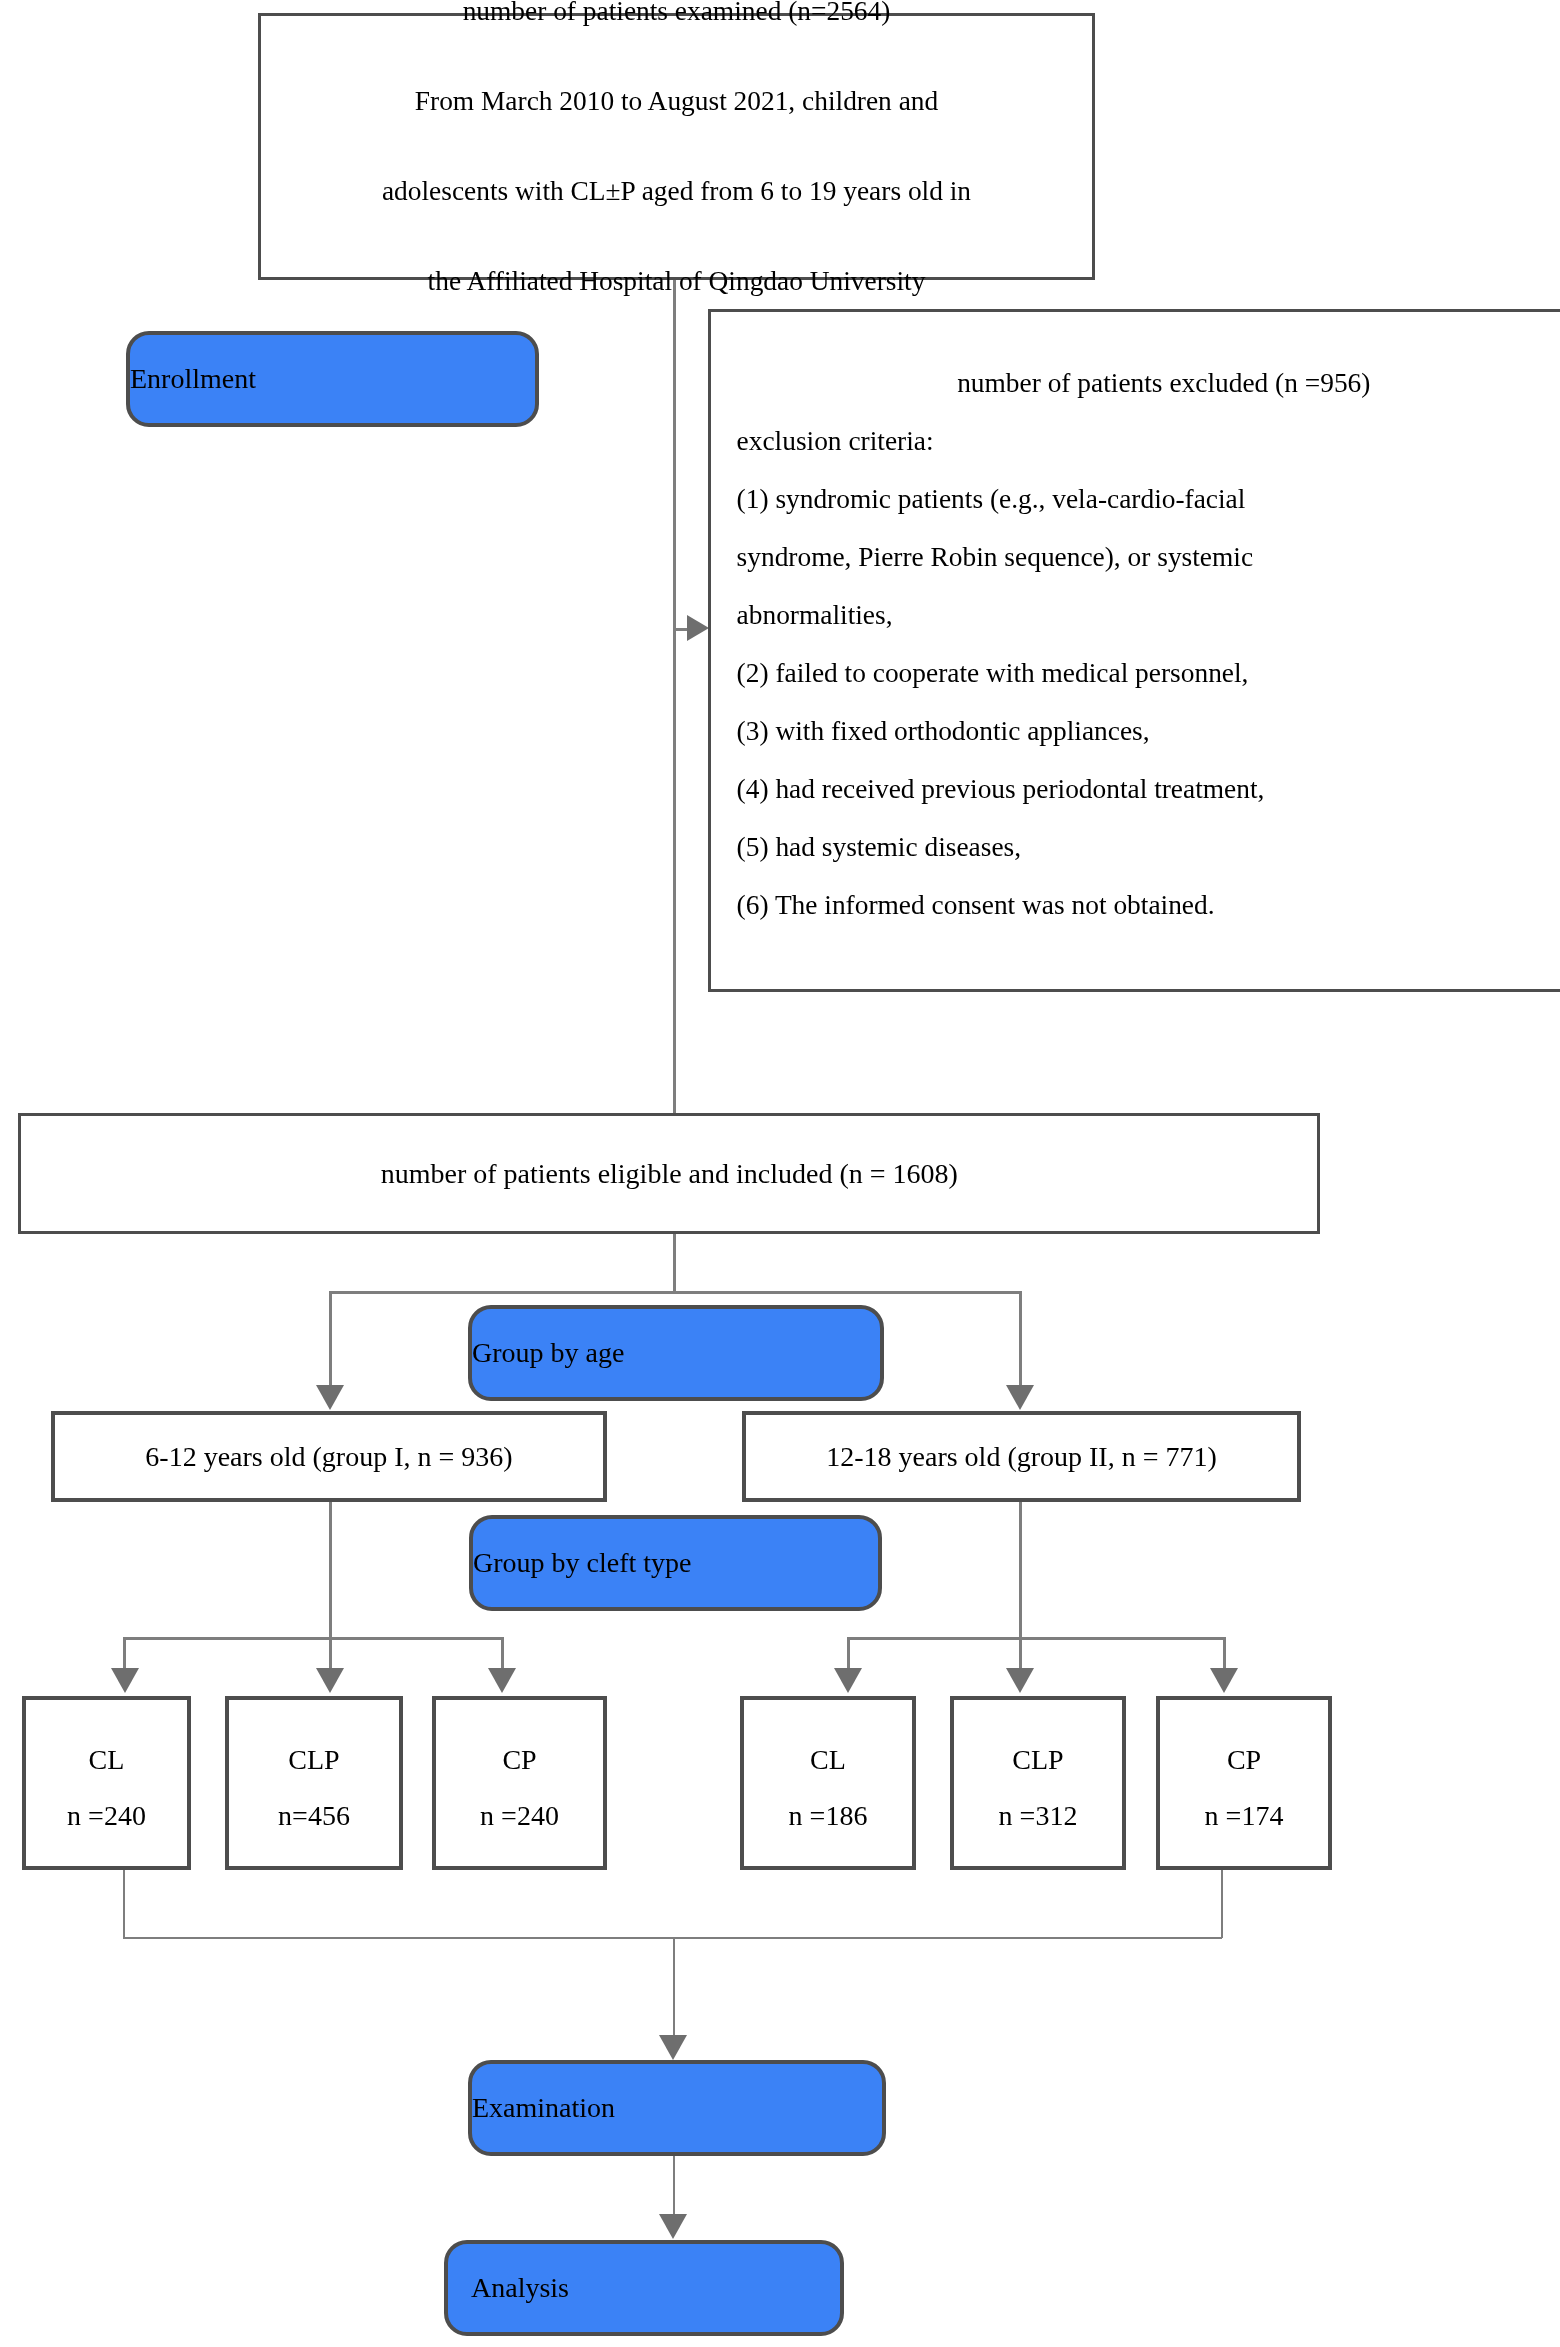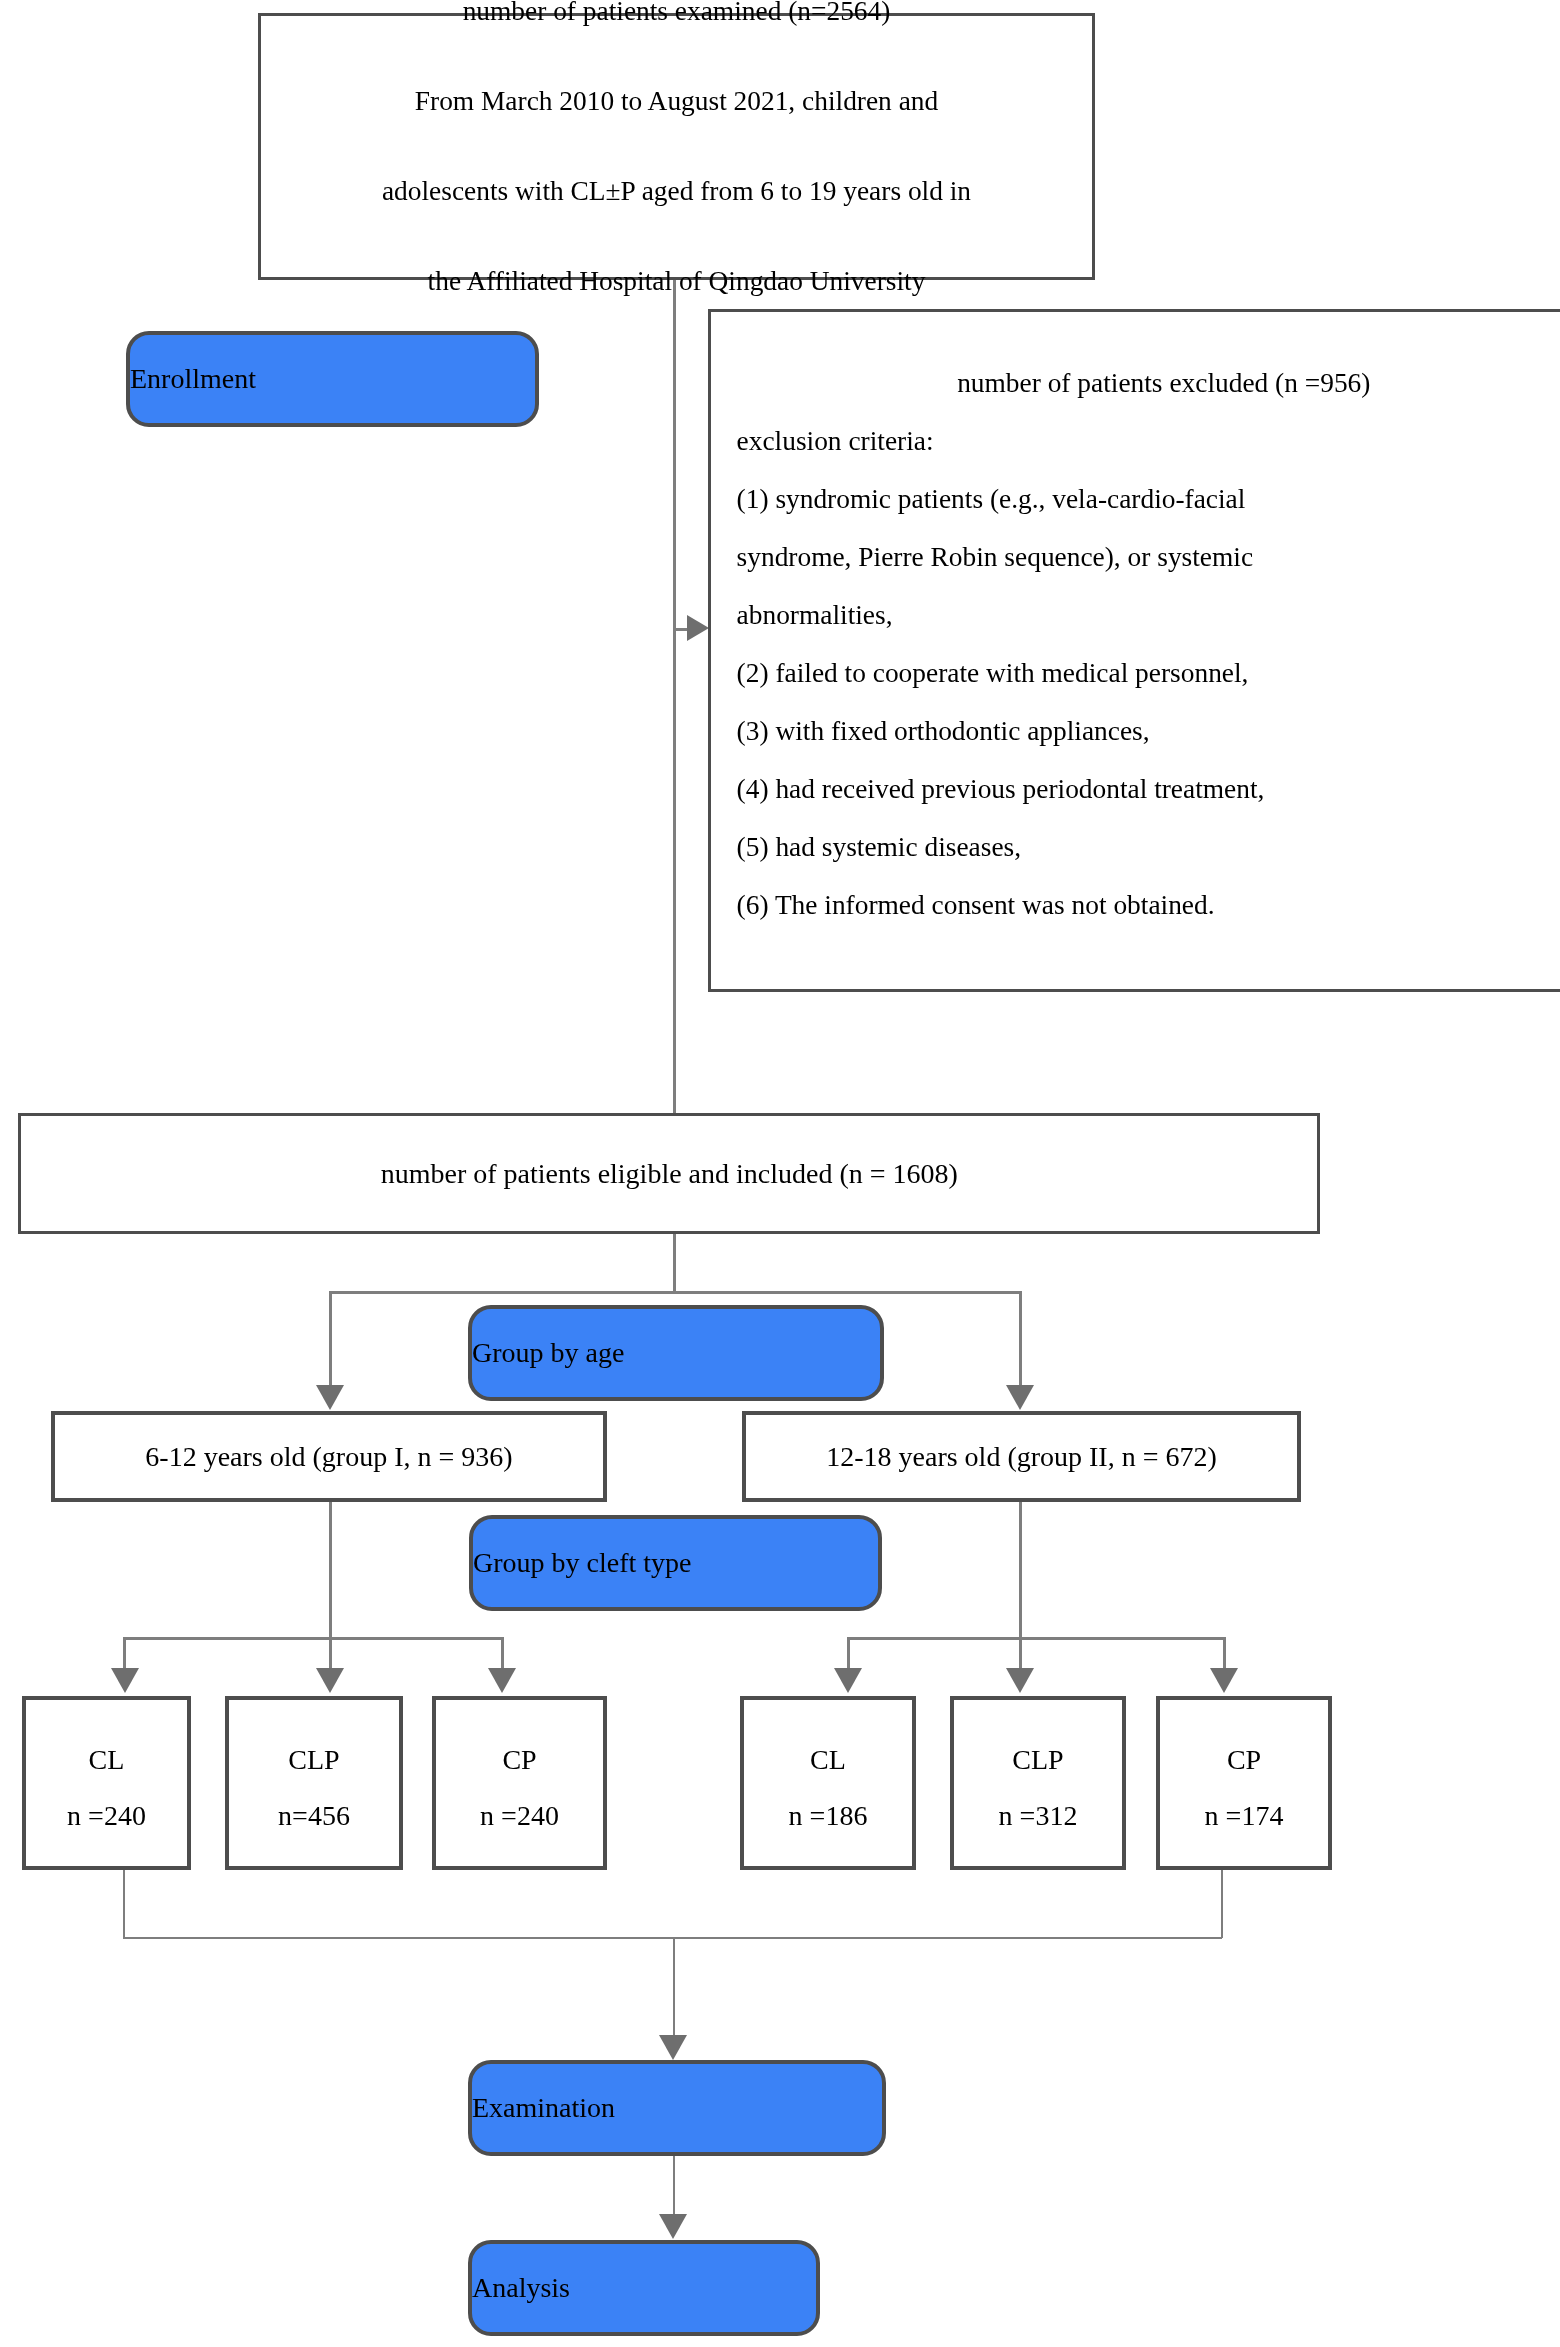--- a/index.html
+++ b/index.html
@@ -114,21 +114,21 @@
   </div>
 
   <div class="round-box" style="left:468px; top:1305px; width:416px; height:96px;">
     <span>Group by age</span>
   </div>
 
   <div class="rect-box" style="left:51px; top:1411px; width:556px; height:91px;">
     <span>6-12 years old (group I, n = 936)</span>
   </div>
   <div class="rect-box" style="left:742px; top:1411px; width:559px; height:91px;">
-    <span>12-18 years old (group II, n = 672)</span>
+    <span>12-18 years old (group II, n = 771)</span>
   </div>
 
   <div class="round-box" style="left:469px; top:1515px; width:413px; height:96px;">
     <span>Group by cleft type</span>
   </div>
 
   <div class="rect-box leaf" style="left:22px; top:1696px; width:169px; height:174px;">
     <div>CL</div>
     <div>n =240</div>
   </div>
@@ -149,18 +149,18 @@
     <div>n =312</div>
   </div>
   <div class="rect-box leaf" style="left:1156px; top:1696px; width:176px; height:174px;">
     <div>CP</div>
     <div>n =174</div>
   </div>
 
   <div class="round-box" style="left:468px; top:2060px; width:418px; height:96px;">
     <span>Examination</span>
   </div>
-  <div class="round-box" style="left:468px; top:2240px; width:352px; height:96px;">
+  <div class="round-box" style="left:444px; top:2240px; width:400px; height:96px;padding-left:23px;">
     <span>Analysis</span>
   </div>
 
 </div>
 
 
 </body></html>

